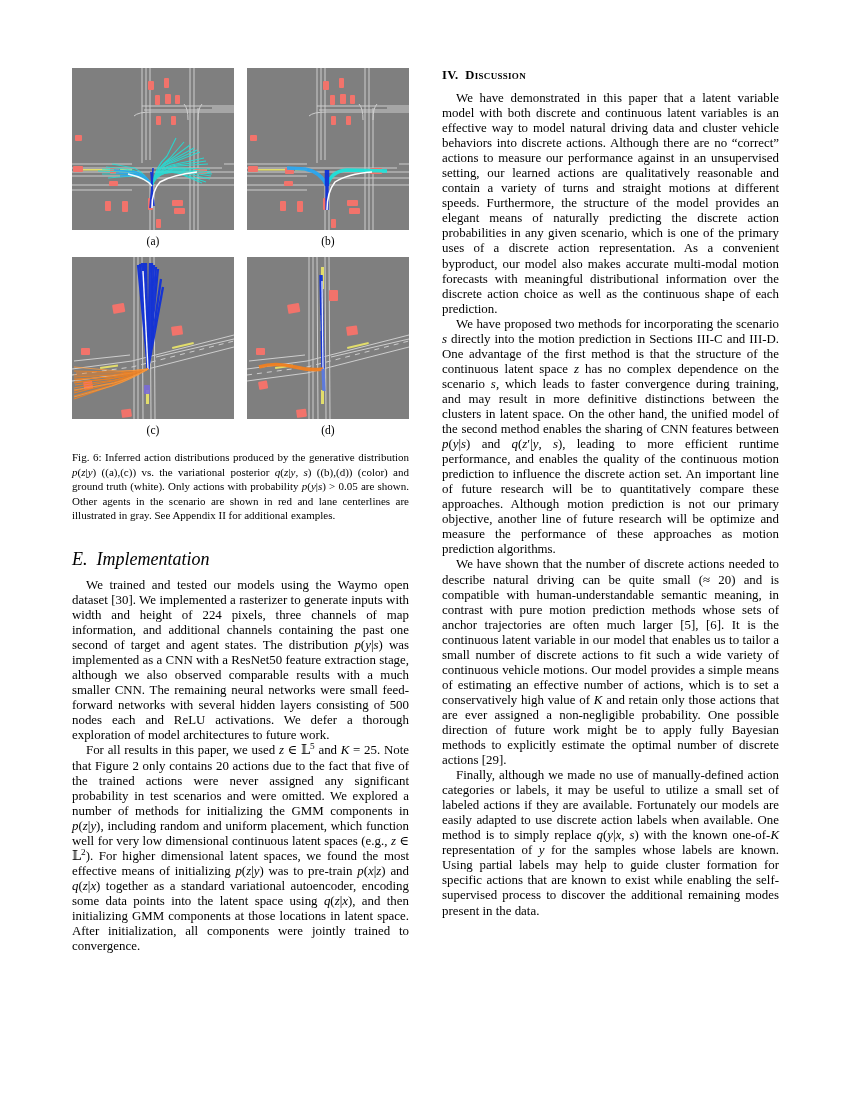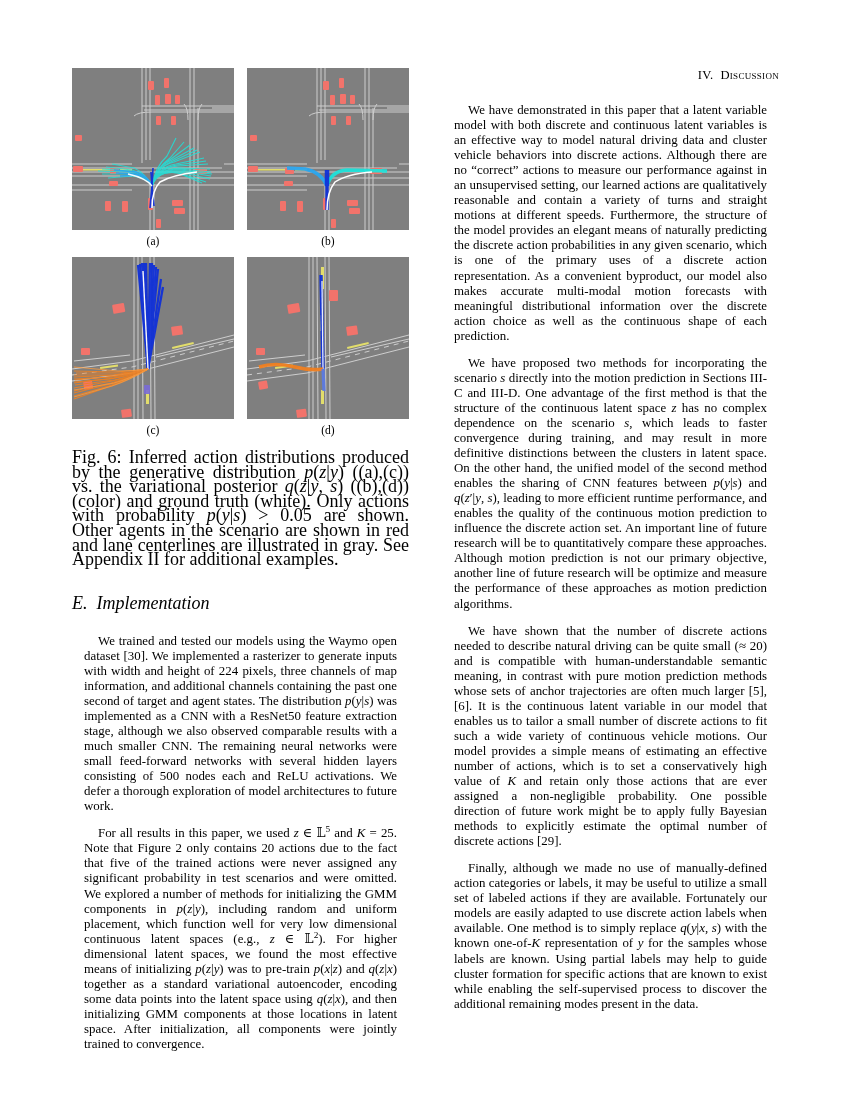--- a/index.html
+++ b/index.html
@@ -60,51 +60,51 @@
   .subcap {
     font-size: 11.5px;
     line-height: 1;
     padding-top: 6px;
     padding-bottom: 5px;
     font-family: "Liberation Serif", serif;
   }
   .fig-row-2 { margin-top: 4px; }
 
   .caption {
-    font-size: 18px;
+    font-size: 11px;
     line-height: 14.6px;
     text-align: justify;
     margin-top: 9px;
     hyphens: none;
   }
   .caption .mi { font-style: italic; font-family: "Liberation Serif", serif; }
 
   
   .sec-head {
     font-size: 18px;
     font-style: italic;
     margin-top: 26px;
     margin-bottom: 8px;
     font-family: "Liberation Serif", serif;
   }
   .sec-head .lbl { font-style: italic; }
   h2.sec-roman {
     font-size: 12.6px;
-    font-weight: normal;
-    text-align: right;
+    font-weight: bold;
+    text-align: left;
     margin: 0 0 8px 0;
     font-variant: small-caps;
     letter-spacing: 0.3px;
     font-family: "Liberation Serif", serif;
   }
   p.body {
     font-size: 12.9px;
     line-height: 15.05px;
     text-align: justify;
-    margin: 12px;
+    margin: 0;
     text-indent: 14px;
     hyphens: none;
   }
   p.body + p.body { margin-top: 0; }
   .mi { font-style: italic; }
   sup { font-size: 0.72em; vertical-align: super; line-height: 0; }
 </style>
 </head>
 <body>
 

